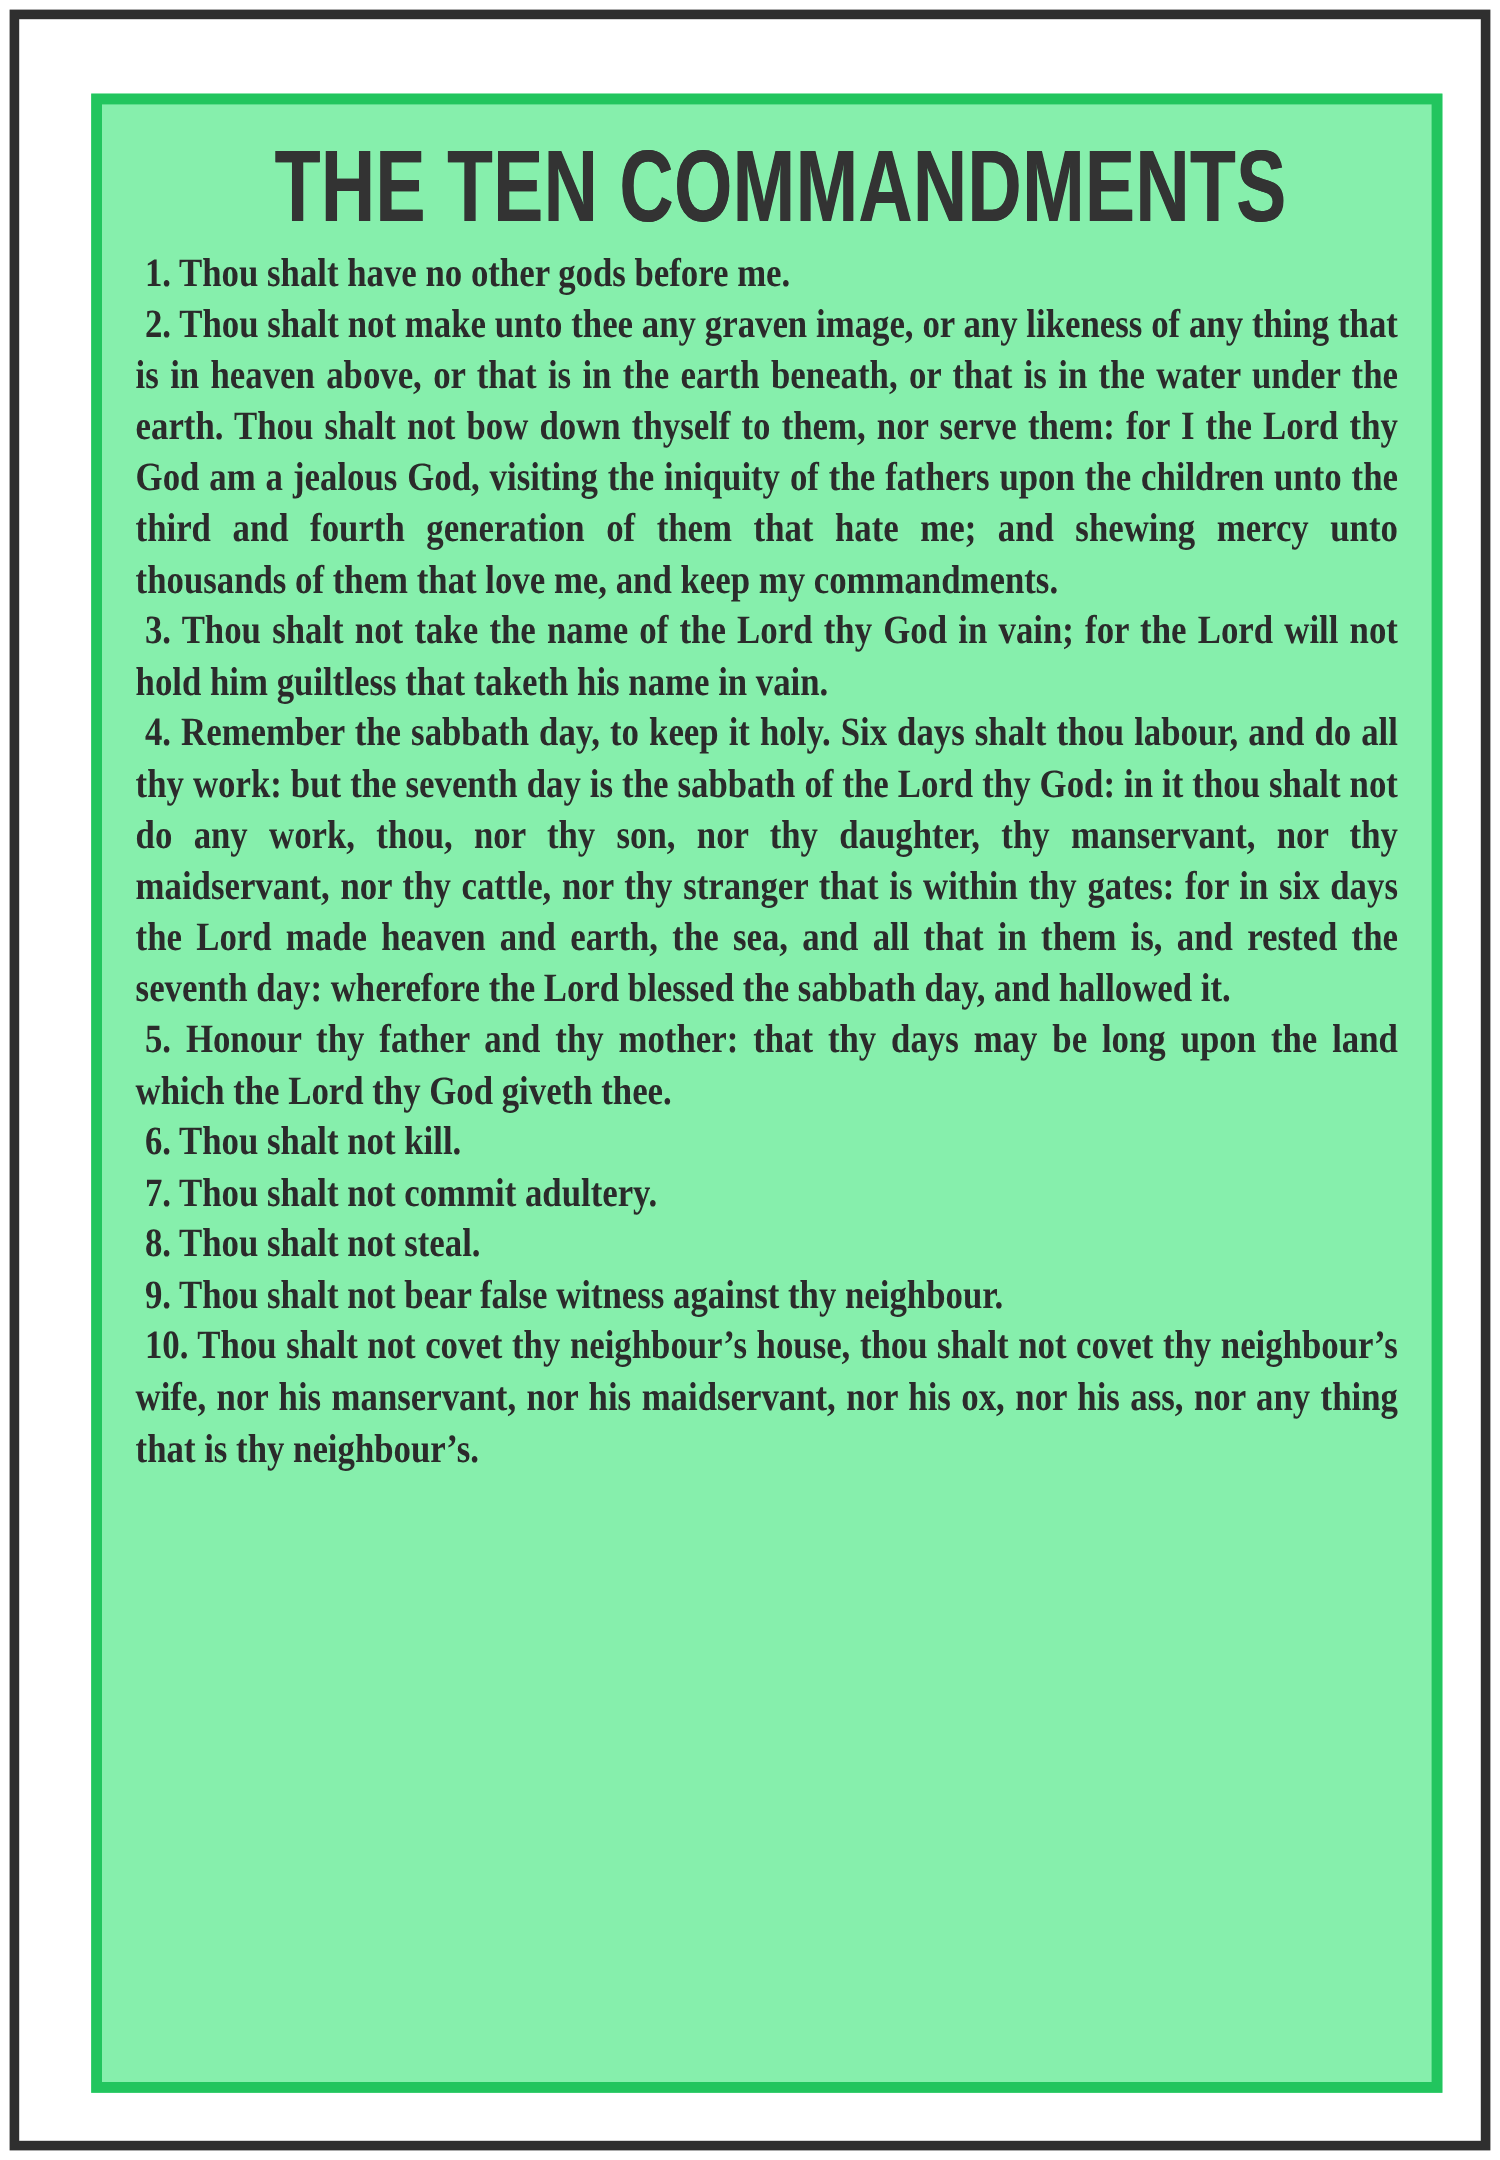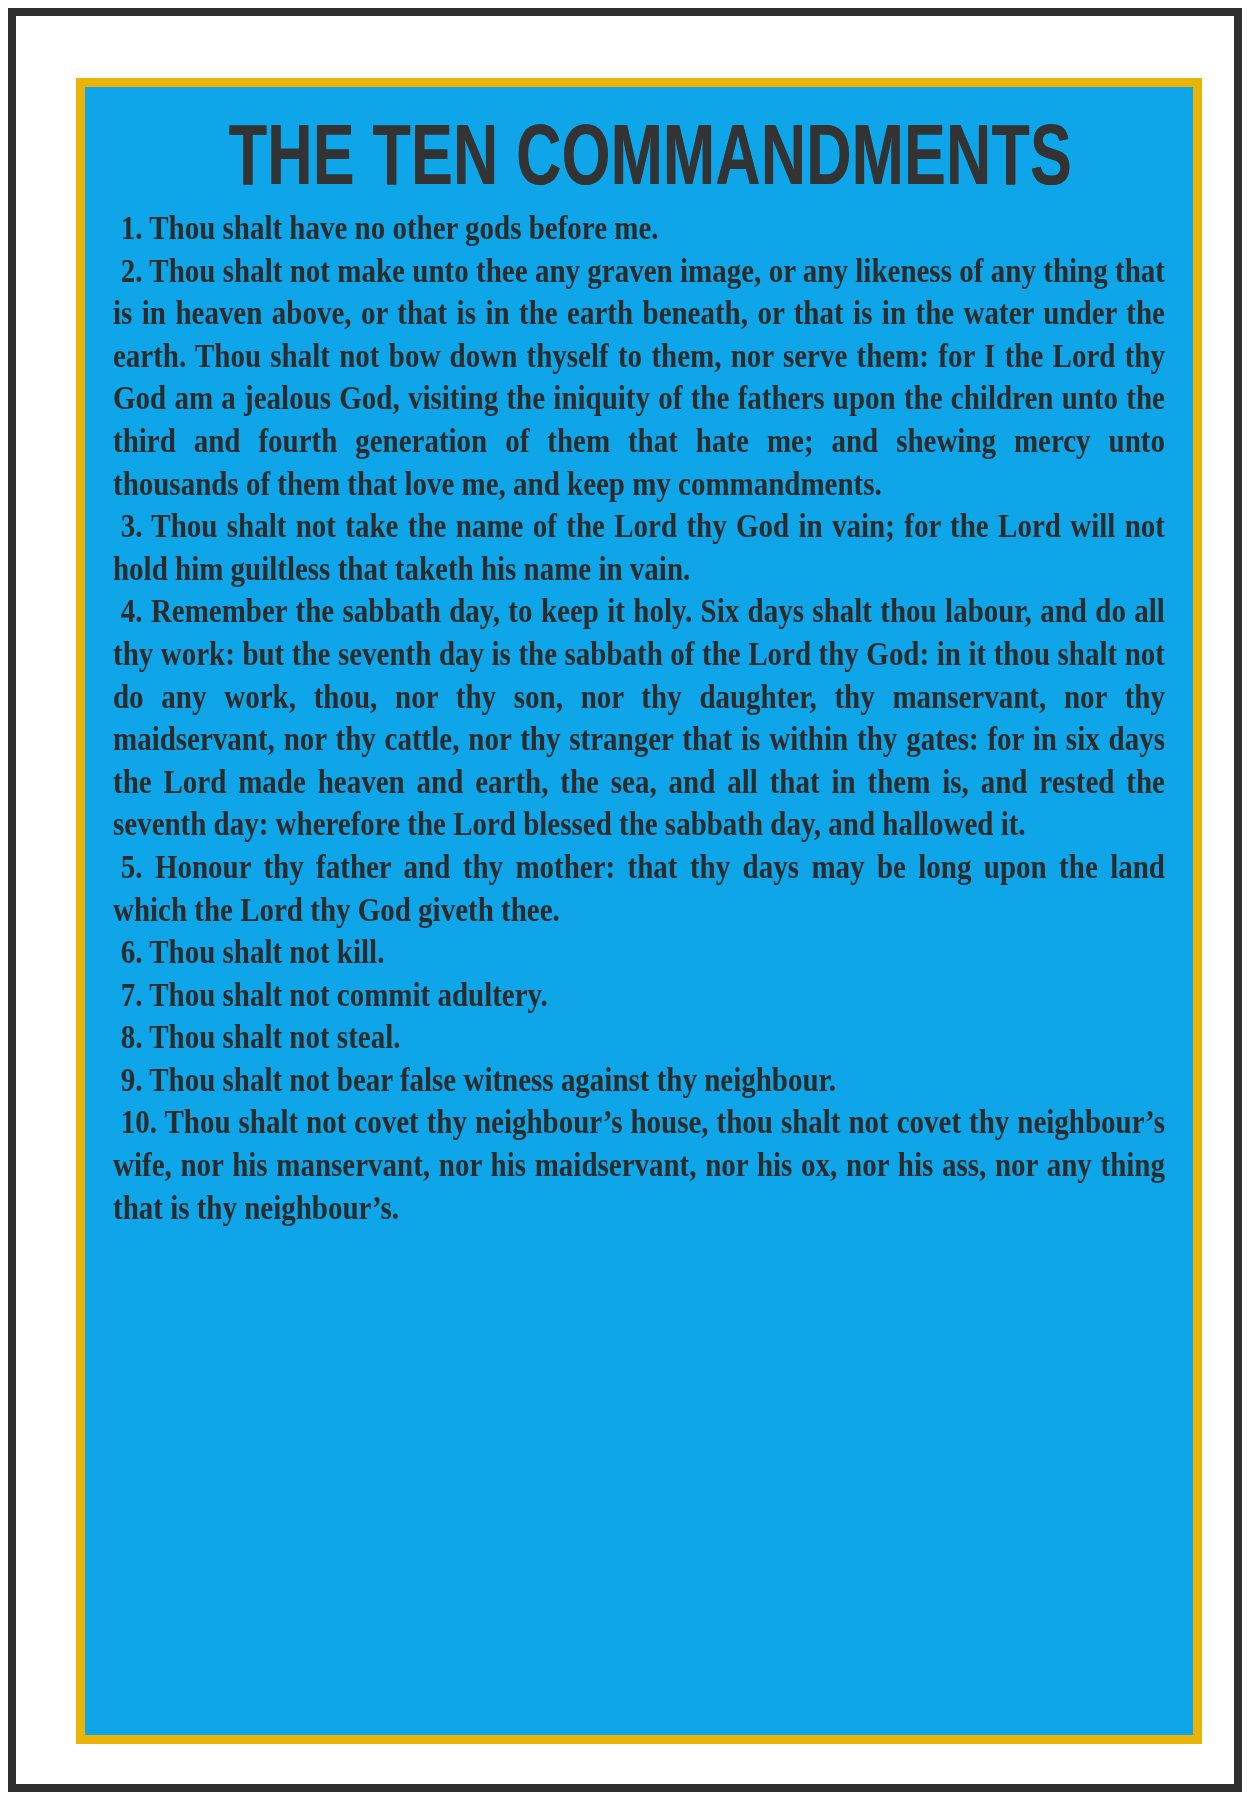--- a/index.html
+++ b/index.html
@@ -30,22 +30,22 @@
   }
 
   
   .inner-frame {
     position: absolute;
     left: 60px;
     top: 62px;
     width: 1126px;
     height: 1666px;
     box-sizing: border-box;
-    border: 9px solid #eab308;
-    background: #0ea5e9;
+    border: 9px solid #22c55e;
+    background: #86efac;
   }
 
   .content {
     position: absolute;
     left: 0;
     top: 0;
     width: 100%;
     height: 100%;
     box-sizing: border-box;
     padding: 26px 28px 10px 28px;

